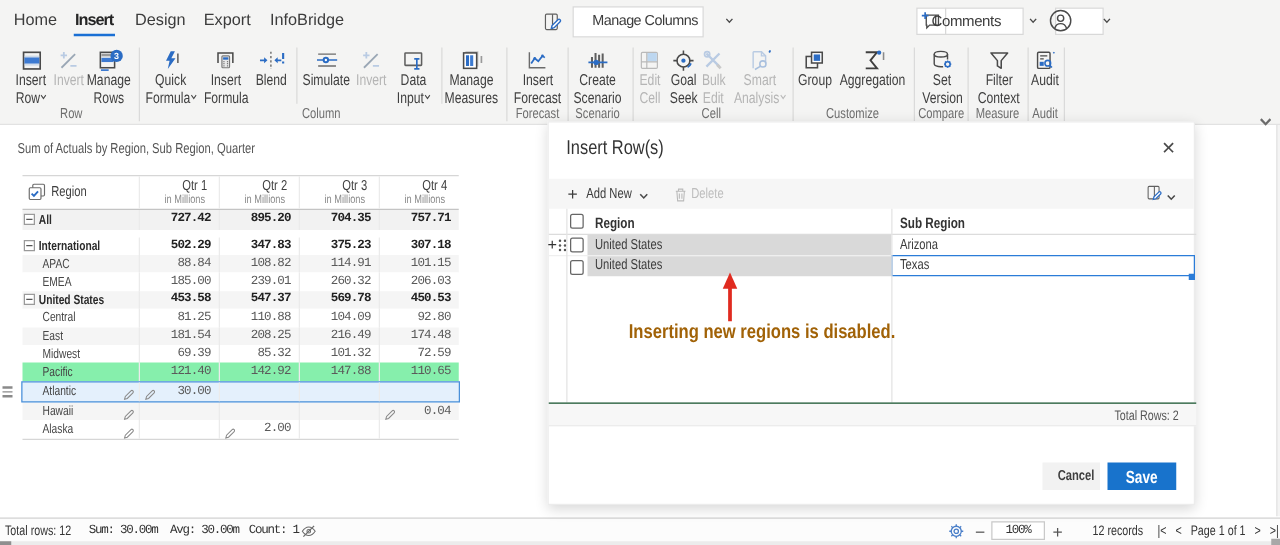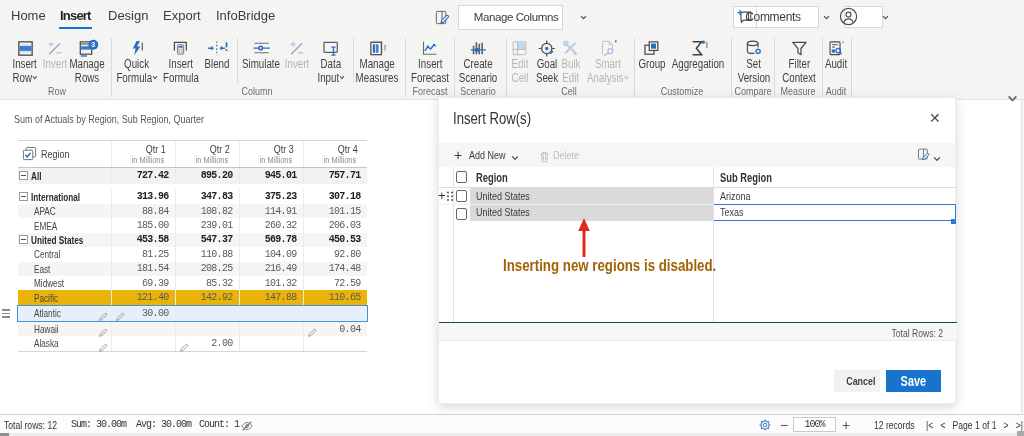--- a/index.html
+++ b/index.html
@@ -416,34 +416,34 @@
         <span class="exp"></span>
         <span class="cx lb">All</span>
       </div>
       <div class="tc tcq">
         <span class="numB">727.42</span>
       </div>
       <div class="tc tcq">
         <span class="numB">895.20</span>
       </div>
       <div class="tc tcq">
-        <span class="numB">945.01</span>
+        <span class="numB">704.35</span>
       </div>
       <div class="tc tcq">
         <span class="numB">757.71</span>
       </div>
     </div>
 <div class="trow" style="height:6.1px;background:#fff"></div>
 <div class="trow" style="height:14.4px;background:#fff">
       <div class="tc tc0">
         <span class="exp"></span>
         <span class="cx lb">International</span>
       </div>
       <div class="tc tcq">
-        <span class="numB">313.96</span>
+        <span class="numB">502.29</span>
       </div>
       <div class="tc tcq">
         <span class="numB">347.83</span>
       </div>
       <div class="tc tcq">
         <span class="numB">375.23</span>
       </div>
       <div class="tc tcq">
         <span class="numB">307.18</span>
       </div>
@@ -544,21 +544,21 @@
       <div class="tc tcq">
         <span class="num">85.32</span>
       </div>
       <div class="tc tcq">
         <span class="num">101.32</span>
       </div>
       <div class="tc tcq">
         <span class="num">72.59</span>
       </div>
     </div>
-<div class="trow" style="height:14.4px;background:#eab308">
+<div class="trow" style="height:14.4px;background:#86efac">
       <div class="tc tc0">
         <span class="cx lc" style="margin-left:16px">Pacific</span>
       </div>
       <div class="tc tcq">
         <span class="num">121.40</span>
       </div>
       <div class="tc tcq">
         <span class="num">142.92</span>
       </div>
       <div class="tc tcq">

